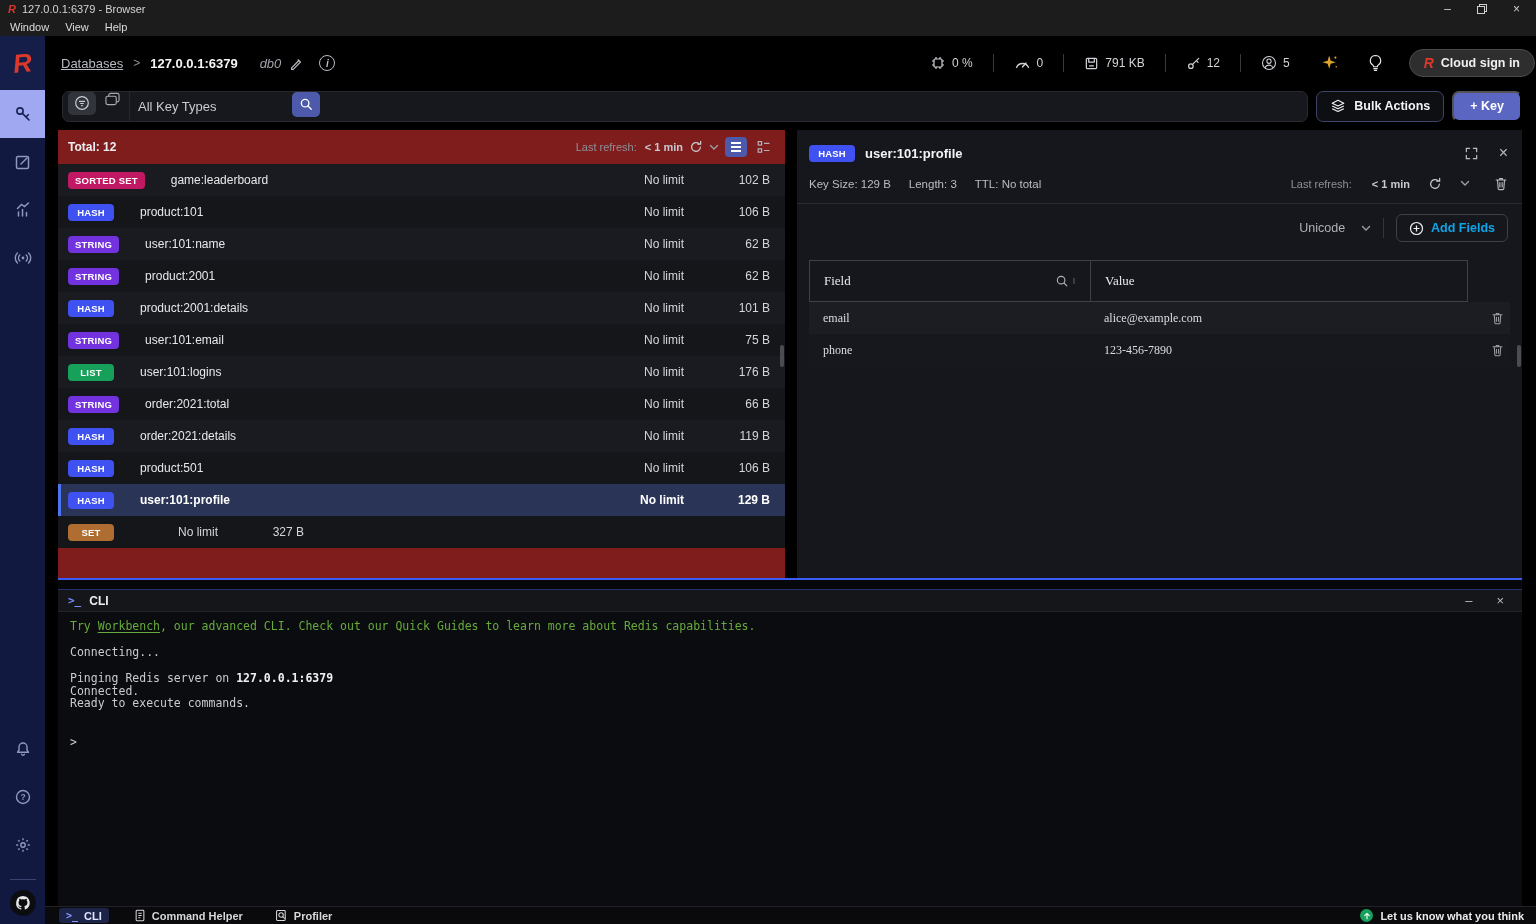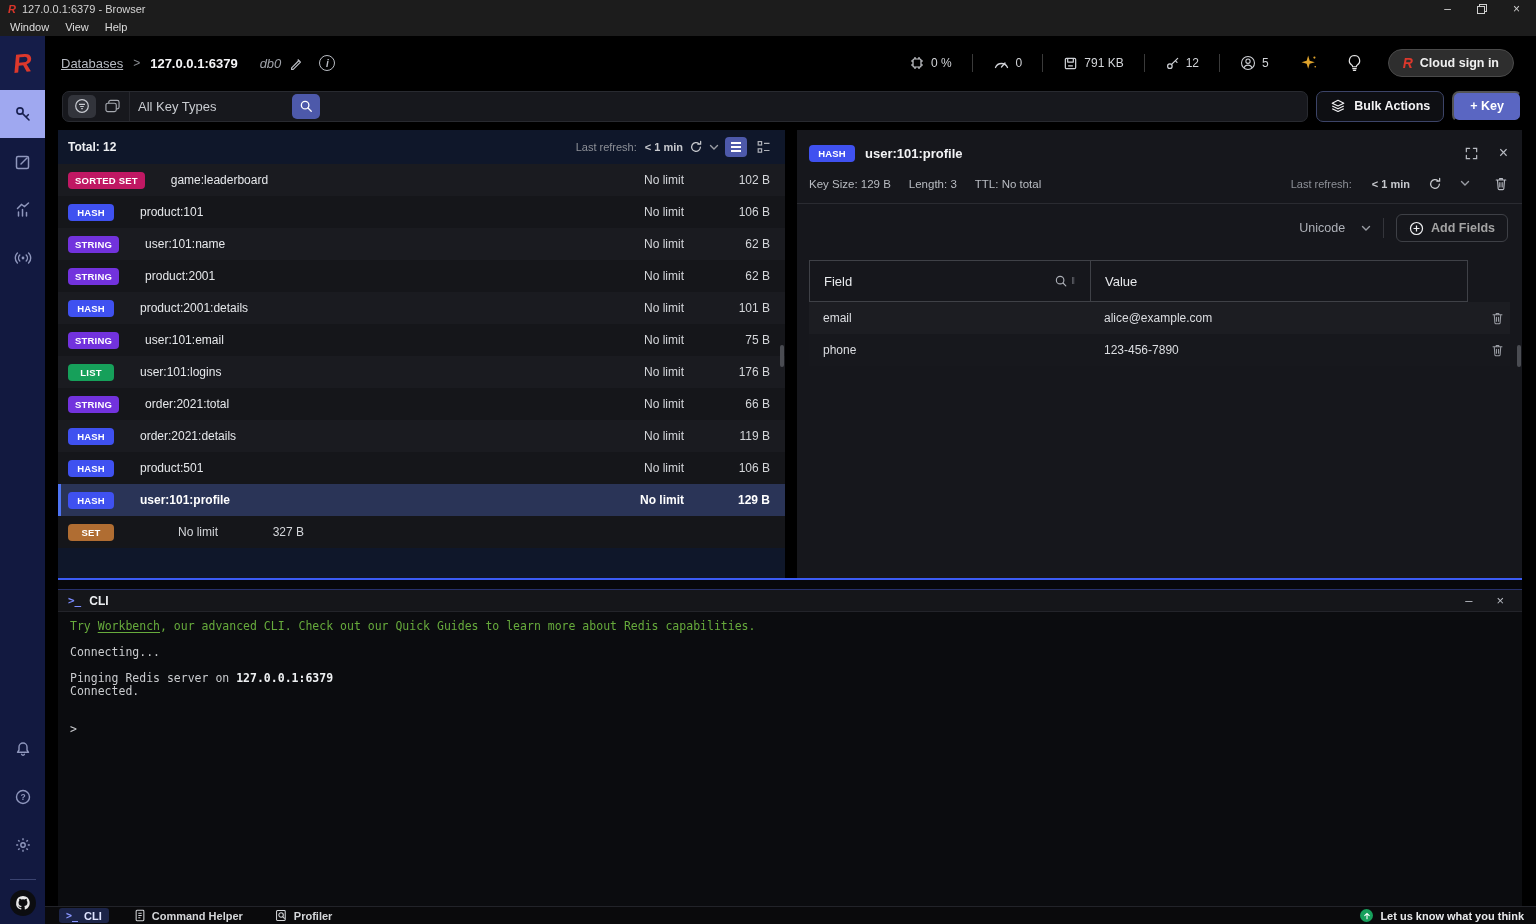--- a/index.html
+++ b/index.html
@@ -23,57 +23,57 @@
   .redis-mark { color:#dc382c; font-weight:800; font-style:italic; font-size:26px; transform:rotate(-6deg); }
   .nav-item { width:45px; height:48px; display:flex; align-items:center; justify-content:center; color:#8f97bd; }
   .nav-item.selected { background:#9fa8f0; color:#182050; }
   .sidebar .spacer { flex:1; }
   .side-divider { width:26px; border-top:1px solid #3a4370; margin:10px 0; }
   .gh-circle { width:26px; height:26px; border-radius:50%; background:#0c0d10; display:flex; align-items:center; justify-content:center; margin-bottom:8px; }
 
   .content { flex:1; display:flex; flex-direction:column; background:#000; }
 
   
-  .topbar { height:54px; display:flex; align-items:center; padding:0 22px 0 16px; gap:8px; }
+  .topbar { height:54px; display:flex; align-items:center; padding:0 1px 0 16px; gap:8px; }
   .crumb-link { font-size:13px; color:#b6bac2; text-decoration:underline; }
   .crumb-sep { font-size:12px; color:#8a8d93; margin:0 2px; }
   .crumb-current { font-size:13px; font-weight:700; color:#f5f5f7; }
   .db-label { font-size:13px; color:#9ea1a8; margin-left:14px;font-style:italic; }
   .icon-btn { display:flex; align-items:center; justify-content:center; color:#b9bcc3; }
   .info-circle { width:16px; height:16px; border:1.3px solid #b9bcc3; border-radius:50%; font-size:10px;
                  display:flex; align-items:center; justify-content:center; color:#b9bcc3; font-style:italic; font-weight:700;}
   .topbar .spacer { flex:1; }
   .stat { display:flex; align-items:center; gap:6px; font-size:12px; color:#d2d4d8; padding:0 12px; }
   .stat-divider { width:1px; height:18px; background:#3a3a3a; }
   .sparkle { color:#dfa32c; padding:0 10px; }
   .bulb { padding:0 10px; color:#e4e4e4; }
   .cloud-btn { display:flex; align-items:center; gap:7px; background:#2e2e2e; border:1px solid #4a4a4a;
                border-radius:15px; height:28px; padding:0 14px; margin-left:8px; }
   .cloud-btn .mini-r { color:#dc382c; font-weight:800; font-style:italic; font-size:14px; }
   .cloud-btn .lbl { font-size:12.5px; font-weight:700; color:#f0f0f0; }
 
   
   .filterbar { height:40px; display:flex; align-items:center; padding:0 14px 8px 17px; gap:8px; }
   .filter-shell { flex:1; height:31px; background:#17181d; border:1px solid #282a30; border-radius:7px;
-                  display:flex; align-items:center; padding:0 4px 0 5px; gap:8px; }
+                  display:flex; align-items:flex-start; padding:0 4px 0 5px; gap:8px; }
   .filter-iconbtn { width:28px; height:23px; background:#32343b; border-radius:5px; display:flex; align-items:center; justify-content:center; color:#c9ccd2; }
   .lib-btn { color:#a7aab1; display:flex; align-items:center; }
   .ktype-select { width:155px; font-size:13px; color:#c9ccd1; padding-left:8px; border-left:1px solid #26272d; height:100%; display:flex; align-items:center; }
   .filter-input { flex:1; background:transparent; border:none; outline:none; color:#d8dadd; font-size:13px;
                   font-family:"Liberation Sans", sans-serif; border-left:1px solid #26272d; height:70%; padding-left:12px; }
   .filter-input::placeholder { color:#8d9097; }
   .search-btn { width:28px; height:25px; background:#4d59aa; border-radius:5px; display:flex; align-items:center; justify-content:center; color:#fff; }
   .bulk-btn { height:31px; display:flex; align-items:center; gap:8px; border:1px solid #3c4468; background:#0e0f13;
               border-radius:7px; padding:0 13px; font-size:12.5px; font-weight:700; color:#f2f2f4; }
   .addkey-btn { height:31px; display:flex; align-items:center; justify-content:center; background:#5a66c2;
                 border-radius:7px; padding:0 16px; font-size:12.5px; font-weight:700; color:#fff; }
 
   
   .main { height:448px; display:flex; gap:12px; padding:0 14px 0 13px; }
-  .keylist-panel { width:727px; background:#0f172a; display:flex; flex-direction:column; position:relative; }
+  .keylist-panel { width:727px; background:#7f1d1d; display:flex; flex-direction:column; position:relative; }
   .kl-header { height:34px; display:flex; align-items:center; padding:0 10px; gap:6px; }
   .kl-total { font-size:12px; color:#eceef1; font-weight:700; }
   .kl-header .spacer { flex:1; }
   .refresh-lbl { font-size:11px; color:#8d9097; }
   .refresh-val { font-size:11px; color:#c7c9ce; font-weight:700; margin-left:2px; }
   .view-btn { width:22px; height:20px; border-radius:4px; display:flex; align-items:center; justify-content:center; color:#aeb1b8; }
   .view-btn.active { background:#4d59aa; color:#fff; }
   .bars { display:flex; flex-direction:column; gap:2px; }
   .bars i { display:block; width:10px; height:1.8px; background:currentColor; }
 
@@ -94,22 +94,22 @@
   .dt-head { display:flex; align-items:center; padding:14px 14px 0 12px; gap:10px; }
   .dt-keyname { font-size:13px; font-weight:700; color:#f2f3f5; }
   .dt-head .spacer { flex:1; }
   .dt-meta { display:flex; align-items:center; padding:14px 14px 12px 12px; gap:18px; border-bottom:1px solid #2a2b31; }
   .meta-item { font-size:11.5px; color:#b9bcc2; }
   .dt-meta .spacer { flex:1; }
   .dt-toolbar { display:flex; align-items:center; justify-content:flex-end; padding:10px 14px; gap:12px; }
   .encoding { font-size:12.5px; color:#aeb1b8; display:flex; align-items:center; gap:16px; }
   .tb-divider { width:1px; height:20px; background:#34353b; }
   .addfields-btn { display:flex; align-items:center; gap:7px; border:1px solid #3e4046; border-radius:6px;
-                   height:28px; padding:0 12px; font-size:12.5px; font-weight:700; color:#a3a3a3; }
-  .fields-table { margin:8px 0 0 12px; width:calc(100% - 24px); }
+                   height:28px; padding:0 12px; font-size:12.5px; font-weight:700; color:#0ea5e9; }
+  .fields-table { margin:8px 0 0 12px; width:calc(100% - 24px);font-family:Liberation Serif, serif; }
   .ft-header { display:flex; border:1px solid #3f4147; height:42px; align-items:stretch; width:calc(100% - 42px); }
   .ft-hcell { display:flex; align-items:center; font-size:13px; color:#e8eaed; padding:0 14px; }
   .ft-hcell.field { width:281px; border-right:1px solid #3f4147; position:relative; }
   .ft-hcell.value { flex:1; }
   .ft-search { margin-left:auto; color:#aeb1b8; display:flex; align-items:center; gap:3px; }
   .resize-dots { color:#6a6c72; font-size:9px; letter-spacing:1px; }
   .ft-row { display:flex; height:32px; align-items:center; }
   .ft-row:nth-child(odd) { background:#1c1d22; }
   .ft-row:nth-child(even) { background:#17181d; }
   .ft-cell { font-size:12px; color:#dcdee2; padding:0 14px; }
@@ -576,20 +576,21 @@
           <span class="hbtn">–</span>
           <span class="hbtn">×</span>
         </div>
         <div class="cli-body">
           <div class="cli-line green"><span>Try </span><u><span>Workbench</span></u><span>, our advanced CLI. Check out our Quick Guides to learn more about Redis capabilities.</span></div>
           <div class="cli-line"> </div>
           <div class="cli-line">Connecting...</div>
           <div class="cli-line"> </div>
           <div class="cli-line"><span>Pinging Redis server on </span><span class="cli-bold">127.0.0.1:6379</span></div>
           <div class="cli-line">Connected.</div>
+          <div class="cli-line">Ready to execute commands.</div>
           <div class="cli-line"> </div>
           <div class="cli-line"> </div>
           <div class="cli-line">&gt;</div>
         </div>
       </section>
 
       <footer class="bottombar">
         <span class="btab active">
           <span class="ticon">&gt;_</span>
           <span>CLI</span>

